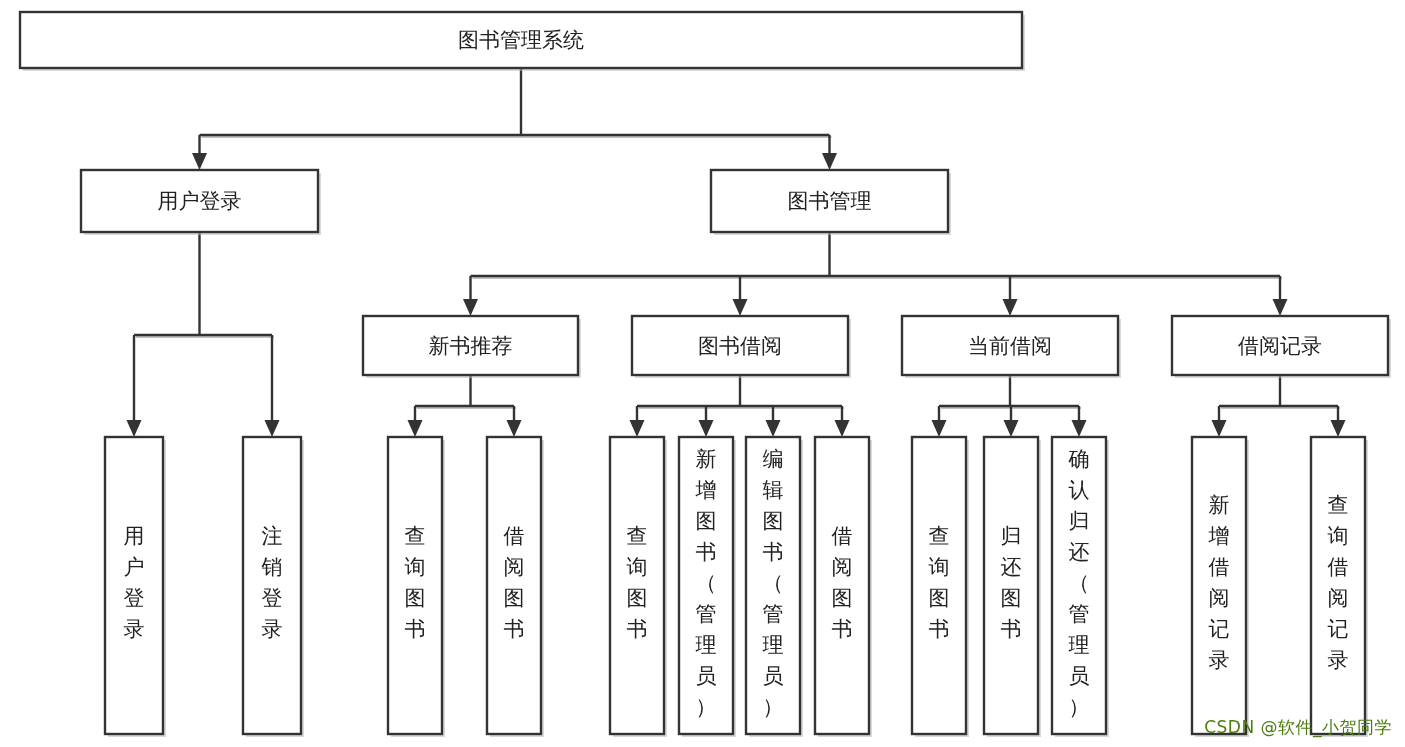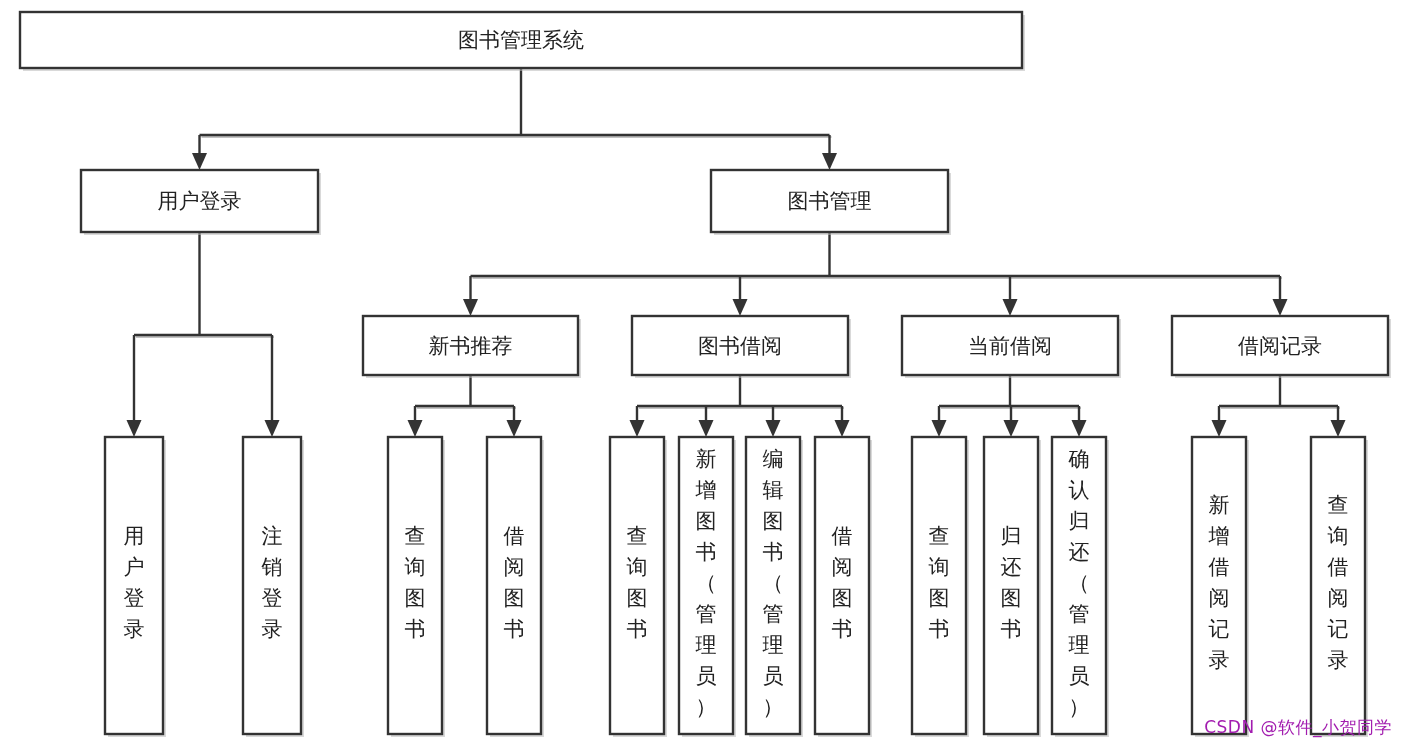--- a/index.html
+++ b/index.html
@@ -57,21 +57,21 @@
   text.node-label-v {
     fill: #222222;
     font-family: "DejaVu Sans", "Liberation Sans", sans-serif;
     font-size: 21px;
     text-anchor: middle;
   }
   .watermark {
     position: absolute;
     right: 13px;
     bottom: 8px;
-    color: #a21caf;
+    color: #4d7c0f;
     font-family: "DejaVu Sans", "Liberation Sans", sans-serif;
     font-size: 17px;
     letter-spacing: 0.5px;
     white-space: nowrap;
     user-select: none;
   }
 </style>
 </head>
 <body>
 

